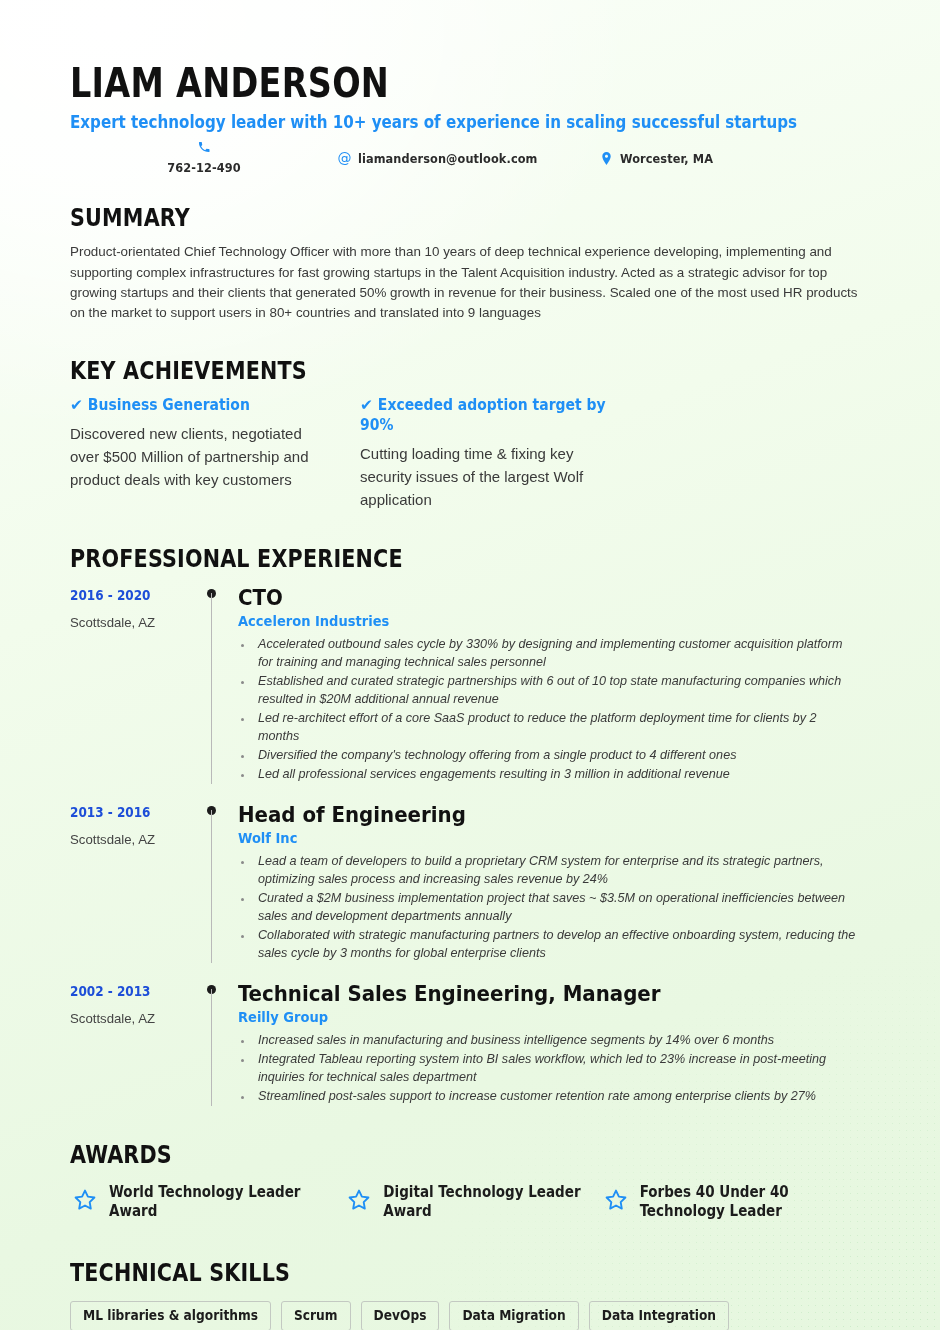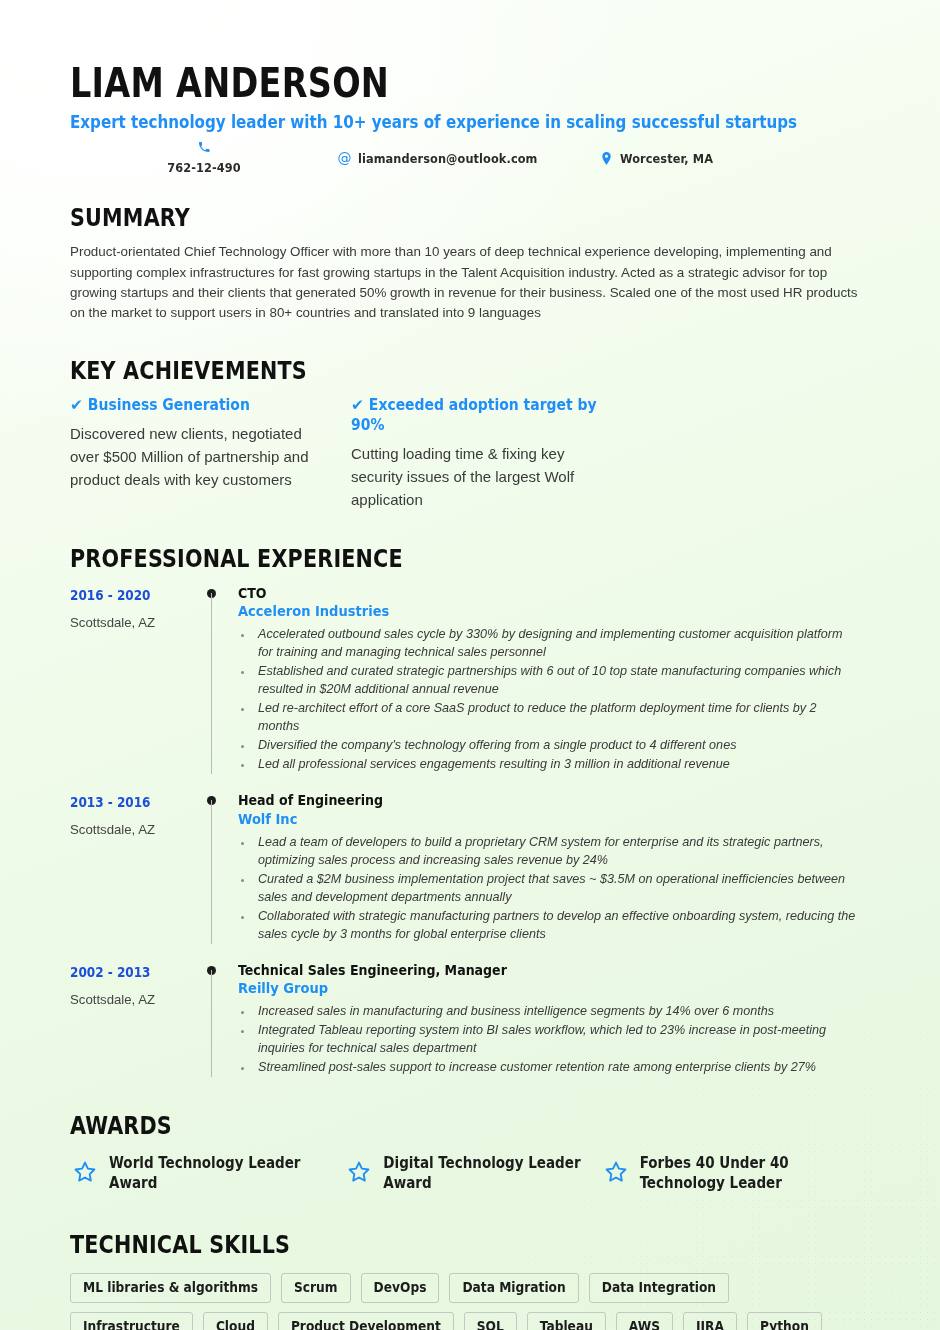--- a/index.html
+++ b/index.html
@@ -55,21 +55,21 @@
     font-weight:700; font-size:25px; color:#111; text-transform:uppercase;
     letter-spacing:.2px; transform:scaleX(0.92); transform-origin:left center;
   }
   #summary-section { margin-top:28px; }
   .summary-text {
     font-size:13.4px; line-height:1.52; color:#3a3a3a; margin-top:10px;
     max-width:800px;
   }
 
   #achievements-section { margin-top:32px; }
-  .ach-grid { display:flex; margin-top:10px; gap:3px; }
+  .ach-grid { display:flex; margin-top:10px; gap:12px; }
   .ach-col { width:278px; padding-right:28px; }
   .ach-title {
     font-family:"DejaVu Sans Condensed","Liberation Sans Narrow","Liberation Sans", sans-serif;
     font-weight:700; font-size:15.5px; color:#1f8ff5; line-height:1.3;
   }
   .ach-title .tick { font-family:"DejaVu Sans", sans-serif; }
   .ach-body { font-size:15px; line-height:1.55; color:#3a3a3a; margin-top:7px; }
 
   #experience-section { margin-top:32px; }
   .job { display:flex; position:relative; }
@@ -78,21 +78,21 @@
     font-family:"DejaVu Sans Condensed","Liberation Sans Narrow","Liberation Sans", sans-serif;
     font-weight:700; font-size:13.4px; color:#1d4ed8;
   }
   .job-loc { font-size:13.2px; color:#444; margin-top:12px; }
   .job-rail { width:48px; flex:none; position:relative; }
   .rail-line { position:absolute; left:21px; top:8px; bottom:0; width:1px; background:#b9b9b9; }
   .rail-dot { position:absolute; left:17px; top:4px; width:9px; height:9px; border-radius:50%; background:#1c1c1c; }
   .job-right { flex:1; padding-top:0; }
   .job-title {
     font-family:"DejaVu Sans Condensed","Liberation Sans Narrow","Liberation Sans", sans-serif;
-    font-weight:700; font-size:14px; color:#111; line-height:1.18;
+    font-weight:700; font-size:22px; color:#111; line-height:1.18;
   }
   .job-company {
     font-family:"DejaVu Sans Condensed","Liberation Sans Narrow","Liberation Sans", sans-serif;
     font-weight:700; font-size:14.5px; color:#1f8ff5; margin-top:2px;
   }
   ul.job-bullets { margin:6px 0 0 16px; }
   ul.job-bullets li {
     font-size:12.6px; line-height:1.43; color:#3a3a3a;
     margin-bottom:1px; padding-left:4px;font-style:italic;
   }

